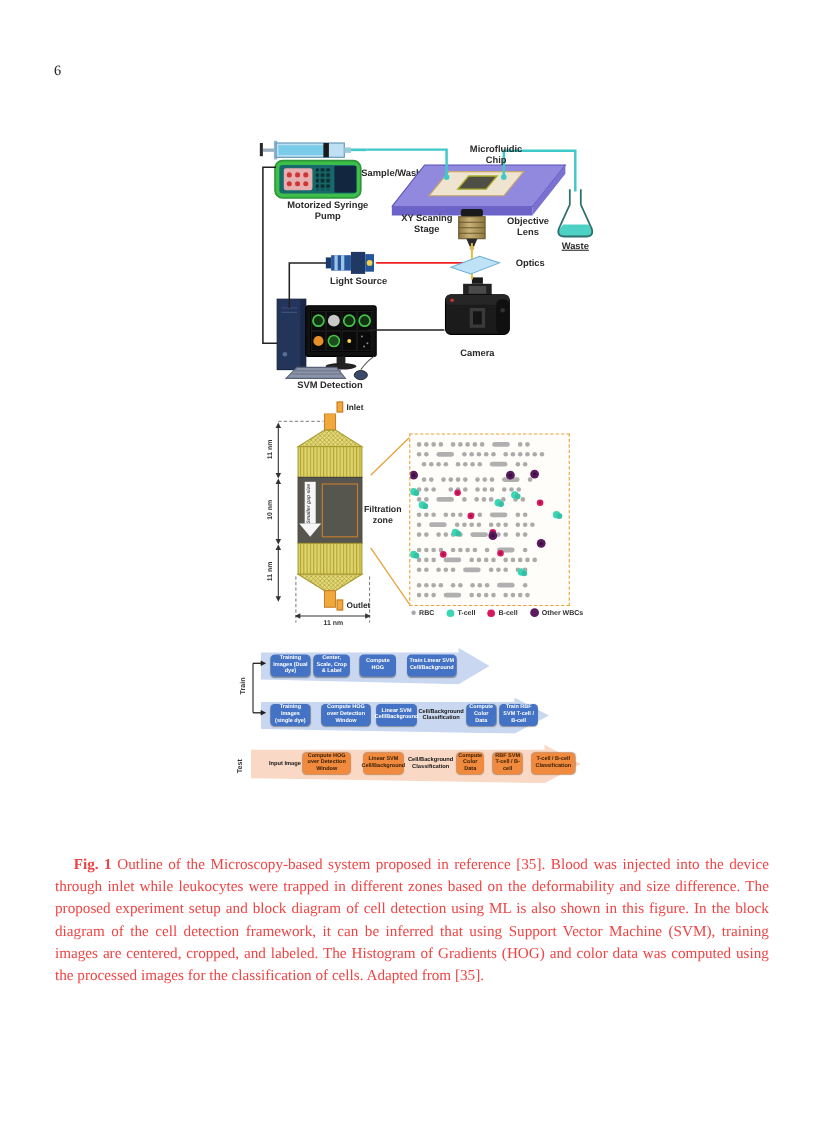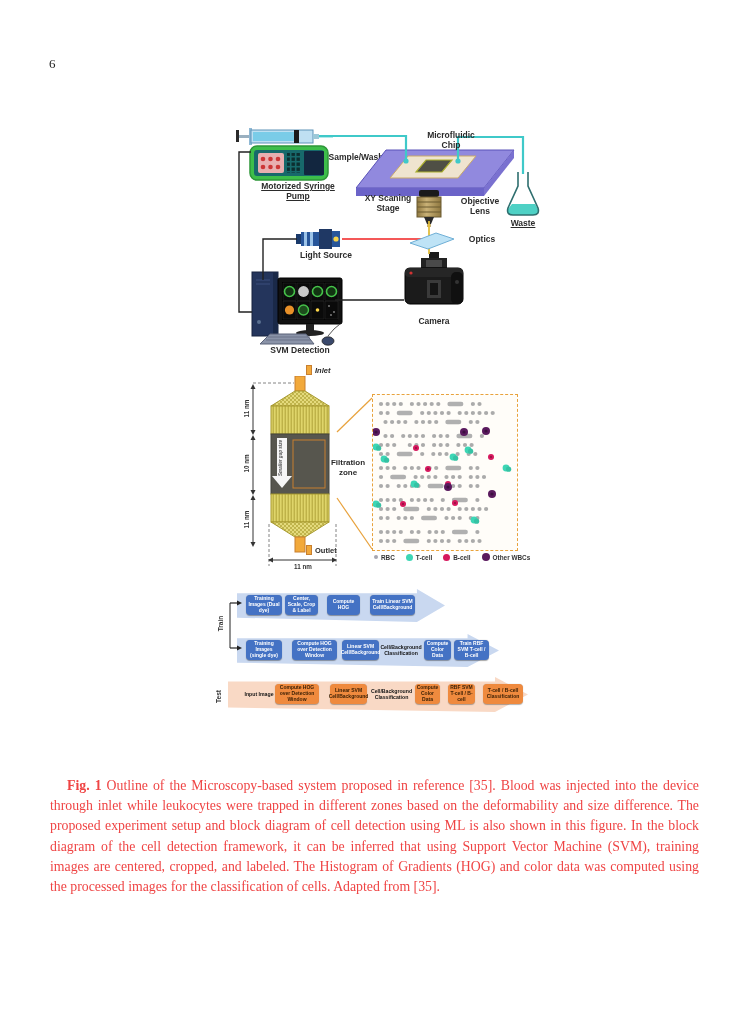--- a/index.html
+++ b/index.html
@@ -219,21 +219,21 @@
   <ellipse cx="62" cy="69" rx="14" ry="3" fill="#222"></ellipse>
   <polygon points="22,70 58,70 66,80 12,80" fill="#8a93a8" stroke="#5a6278" stroke-width="1"></polygon>
   <line x1="20" y1="73" x2="62" y2="73" stroke="#6a7288" stroke-width="1"></line>
   <line x1="18" y1="76" x2="63" y2="76" stroke="#6a7288" stroke-width="1"></line>
   <ellipse cx="80" cy="77" rx="6" ry="4.2" fill="#39486b" stroke="#222" stroke-width=".8"></ellipse>
   <path d="M80,72 Q86,64 92,60" fill="none" stroke="#555" stroke-width="1"></path>
 </svg>
 
 <div class="lbl" style="left:320px;top:119px;width:72px;margin-top:33px;">Sample/Wash</div>
 <div class="lbl" style="left:404px;top:130px;width:64px;z-index:5;margin-left:15px;">Microfluidic Chip</div>
-<div class="lbl" style="left:256px;top:181px;width:84px;text-decoration:underline;">Motorized Syringe Pump</div>
+<div class="lbl" style="left:256px;top:181px;width:84px;">Motorized Syringe Pump</div>
 <div class="lbl" style="left:360px;top:193px;width:56px;z-index:5;">XY Scaning Stage</div>
 <div class="lbl" style="left:452px;top:196px;width:56px;">Objective Lens</div>
 <div class="lbl" style="left:503px;top:218px;width:40px;text-decoration:underline;">Waste</div>
 <div class="lbl" style="left:293px;top:250px;width:66px;">Light Source</div>
 <div class="lbl" style="left:460px;top:234px;width:44px;">Optics</div>
 <div class="lbl" style="left:408px;top:316px;width:52px;">Camera</div>
 <div class="lbl" style="left:252px;top:345px;width:96px;">SVM Detection</div>
 
 <svg class="abs" style="left:263px;top:376px;z-index:2;" width="74" height="178" viewBox="0 0 74 178">
   <defs>
@@ -253,21 +253,21 @@
   <rect x="8" y="58" width="58" height="60" fill="#57564e" stroke="#45443d" stroke-width="1"></rect>
   <rect x="30" y="64" width="32" height="48" fill="none" stroke="#c87f2f" stroke-width="1"></rect>
   <rect x="14" y="62" width="10" height="38" fill="#ffffff" opacity=".95"></rect>
   <polygon points="9,100 29,100 19,112" fill="#ffffff" opacity=".95"></polygon>
   <text x="19" y="82" transform="rotate(-90 19 82)" text-anchor="middle" font-family="Liberation Sans, sans-serif" font-size="4.6" font-style="italic" font-weight="700" fill="#555">Smaller gap size</text>
   <rect x="8" y="118" width="58" height="28" fill="url(#hatchV)" stroke="#a89a30" stroke-width="1"></rect>
   <polygon points="8,146 66,146 42,161 32,161" fill="url(#hatchX)" stroke="#a89a30" stroke-width="1"></polygon>
   <rect x="32" y="161" width="10" height="15" fill="#f2a93b" stroke="#c87f2f" stroke-width="1"></rect>
 </svg>
 
-<div class="lbl-f" style="left:306px;top:365px;display:flex;gap:3px;align-items:flex-end;font-style:italic;">
+<div class="lbl-f" style="left:306px;top:365px;display:flex;gap:3px;align-items:flex-end;">
   <span style="display:inline-block;width:4px;height:8px;background:#f2a93b;border:1px solid #c87f2f;"></span>
   <span>Inlet</span>
 </div>
 <div class="lbl-f" style="left:306px;top:545px;display:flex;gap:3px;align-items:center;">
   <span style="display:inline-block;width:4px;height:8px;background:#f2a93b;border:1px solid #c87f2f;"></span>
   <span>Outlet</span>
 </div>
 
 <div class="dimlbl rot" style="left:229px;top:405px;">11 nm</div>
 <div class="dimlbl rot" style="left:229px;top:460px;">10 nm</div>

